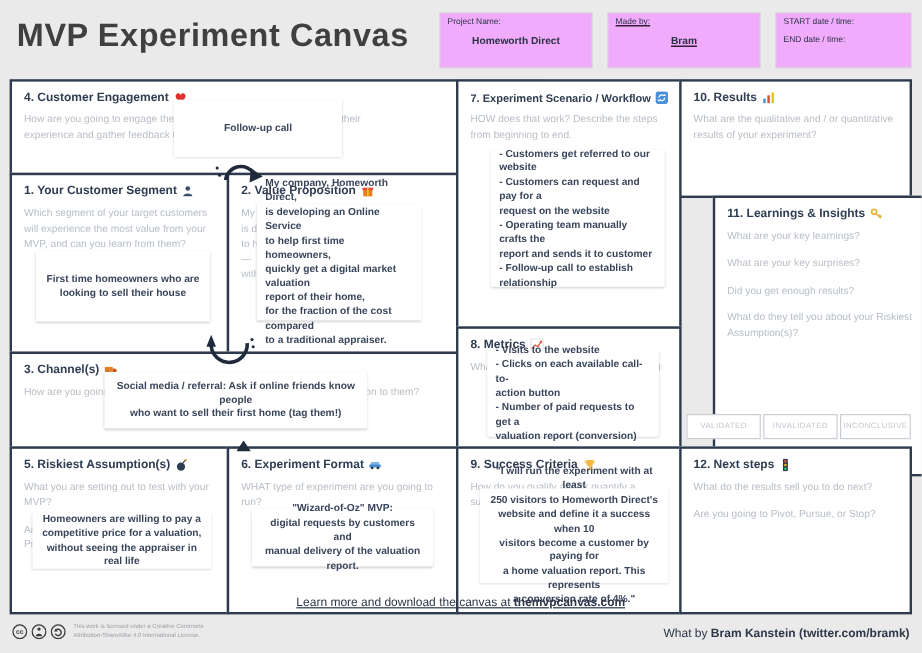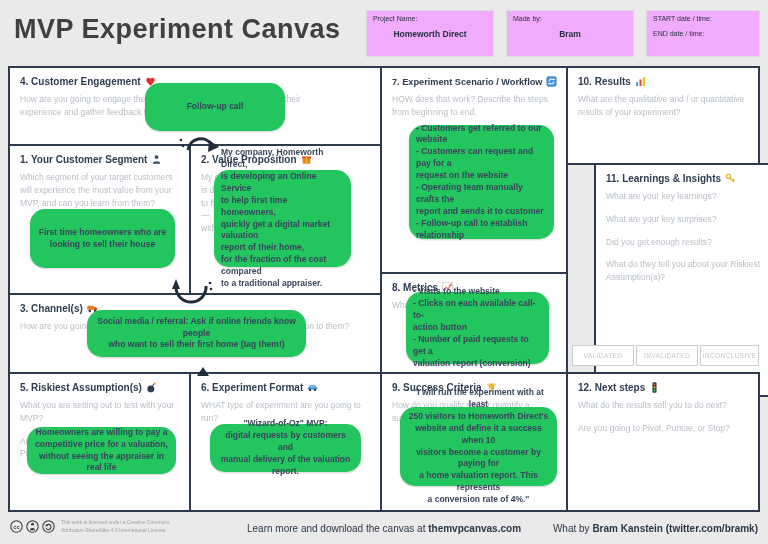--- a/index.html
+++ b/index.html
@@ -8,46 +8,46 @@
   .page-title{position:absolute;left:14px;top:14px;font-size:27px;font-weight:bold;color:#404040;letter-spacing:.5px;}
   .hbox{position:absolute;background:#f0abfc;border:1px solid #dcdcdc;box-sizing:border-box;padding:4px 6px;}
   .hbox .lbl{font-size:7px;color:#273140;}
   .hbox .val{font-size:8.5px;font-weight:bold;color:#273140;text-align:center;margin-top:7px;}
   .hbox .lbl2{font-size:7px;color:#273140;margin-top:8px;}
   .section{position:absolute;background:#fff;border:2px solid #2e3a4d;box-sizing:border-box;padding:8px 10px;}
   .sec-title{font-size:10px;font-weight:bold;color:#2e3d52;display:flex;align-items:center;gap:4px;margin:0 0 6px 0;white-space:nowrap;}
   .sec-title.small{font-size:9.2px;}
   .sec-title svg{width:11px;height:11px;flex:0 0 auto;}
   .sec-desc{font-size:8.5px;color:#b7bec6;line-height:1.5;white-space:pre-line;margin:0 0 10px 0;}
-  .sticky{position:absolute;background:#22c55e;color:#39455a;font-weight:bold;font-size:8.5px;line-height:1.4;
+  .sticky{position:absolute;background:#ffffff;color:#39455a;font-weight:bold;font-size:8.5px;line-height:1.4;
           display:flex;align-items:center;justify-content:center;text-align:center;padding:5px 7px;box-sizing:border-box;
-          white-space:pre-line;box-shadow:0 1px 2px rgba(0,0,0,.18);border-radius:15px;}
+          white-space:pre-line;box-shadow:0 1px 2px rgba(0,0,0,.18);}
   .sticky.left{text-align:left;justify-content:flex-start;}
   .vbox{position:absolute;background:#fff;border:1px solid #c9ced4;box-sizing:border-box;display:flex;align-items:center;justify-content:center;
         font-size:6.5px;color:#c0c7cf;letter-spacing:.4px;}
   .arrow{position:absolute;}
   .footer-license{position:absolute;left:10px;top:519px;display:flex;align-items:center;gap:3px;}
   .footer-license svg{width:13px;height:13px;}
   .lic-text{font-size:5px;color:#9aa1a8;line-height:1.5;margin-left:3px;}
-  .footer-center{position:absolute;left:50%;transform:translateX(-50%);top:523px;font-size:10px;color:#2c3747;white-space:nowrap;}
+  .footer-center{position:absolute;left:50%;transform:translateX(-50%);top:497px;font-size:10px;color:#2c3747;white-space:nowrap;text-decoration:underline;}
   .footer-right{position:absolute;right:10px;top:523px;font-size:10px;color:#2c3747;white-space:nowrap;}
   b.link{cursor:pointer;}
 </style>
 </head>
 <body>
 
 <div class="root">
 
   <div class="page-title">MVP Experiment Canvas</div>
 
   <div class="hbox" style="left:366px;top:10px;width:128px;height:47px;">
     <div class="lbl">Project Name:</div>
     <div class="val">Homeworth Direct</div>
   </div>
-  <div class="hbox" style="left:506px;top:10px;width:128px;height:47px;">
+  <div class="hbox" style="left:506px;top:10px;width:128px;height:47px;text-decoration:underline;">
     <div class="lbl">Made by:</div>
     <div class="val">Bram</div>
   </div>
   <div class="hbox" style="left:646px;top:10px;width:114px;height:47px;">
     <div class="lbl">START date / time:</div>
     <div class="lbl2">END date / time:</div>
   </div>
 
   <div class="section" style="left:8px;top:66px;width:444px;height:80px;">
     <div class="sec-title">

